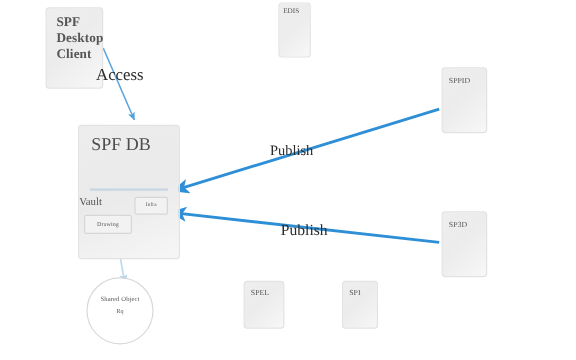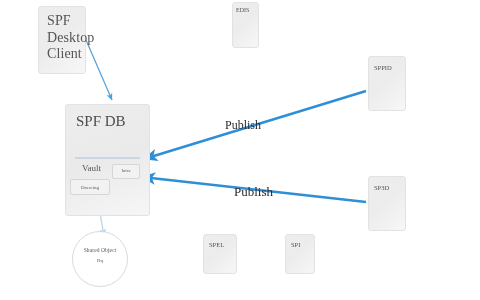--- a/index.html
+++ b/index.html
@@ -33,42 +33,42 @@
     line-height: 1.18;
     white-space: pre-line;
     color: #555555;
   }
 
   
   #spf-desktop-client {
     left: 38px;  top: 6px;
     width: 48px; height: 68px;
   }
-  #spf-desktop-client .node-label { font-size: 14px; letter-spacing: .1px; }
+  #spf-desktop-client .node-label { font-size: 11px; letter-spacing: .1px; font-weight: bold; }
 
   #spf-db {
     left: 65px;  top: 104px;
     width: 85px; height: 112px;
     background: linear-gradient(160deg, #ededed 0%, #eaeaea 50%, #f6f6f6 100%);
   }
   #spf-db .node-label {
     font-size: 15px;
     left: 10px; top: 8px;
     color: #4d4d4d;
   }
   .db-divider {
     position: absolute;
     left: 9px; right: 9px;
     top: 52px;
     height: 2px;
     background: #c9d7e4;
   }
   #vault-label {
     position: absolute;
-    left: 16px; top: 58px;
+    left: 0; top: 58px;
     font-size: 9px;
     color: #555555;
   }
 
   
   .mini-box {
     position: absolute;
     background: #f2f2f2;
     border: 1px solid #d6d6d6;
     border-radius: 2px;
@@ -215,18 +215,19 @@
   </div>
 
   <div class="node" id="spel">
     <div class="node-label">SPEL</div>
   </div>
 
   <div class="node" id="spi">
     <div class="node-label">SPI</div>
   </div>
 
+  <div class="edge-label" id="access-label">Access</div>
 
   <div class="edge-label" id="publish-label-1">Publish</div>
 
   <div class="edge-label" id="publish-label-2">Publish</div>
 
 </div>
 
 </body></html>

